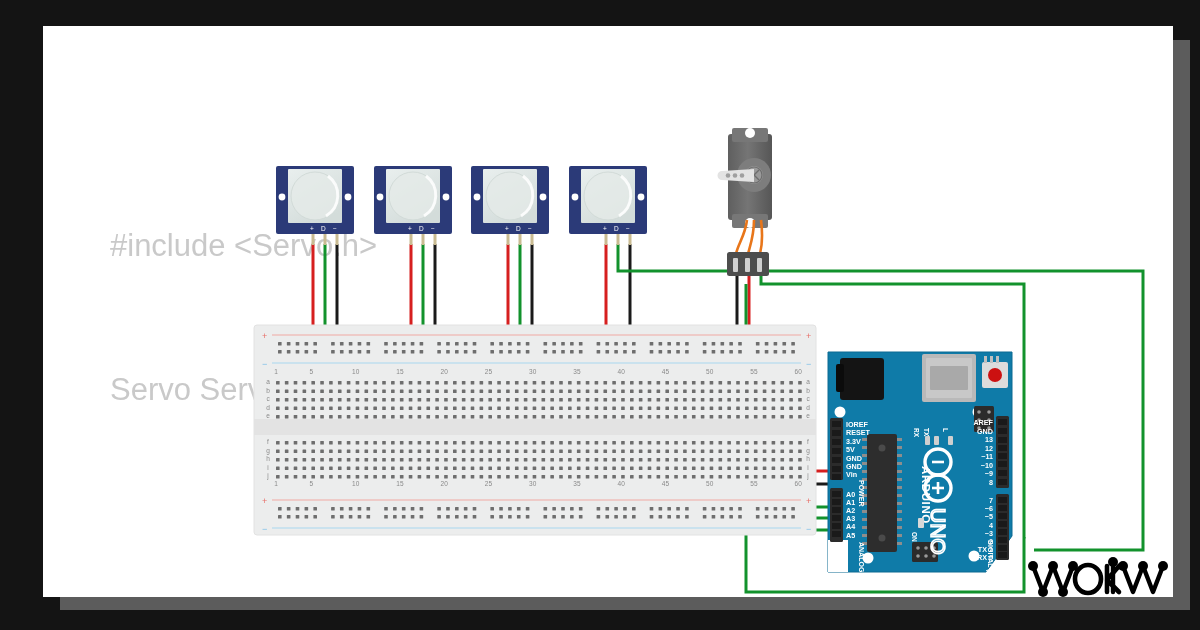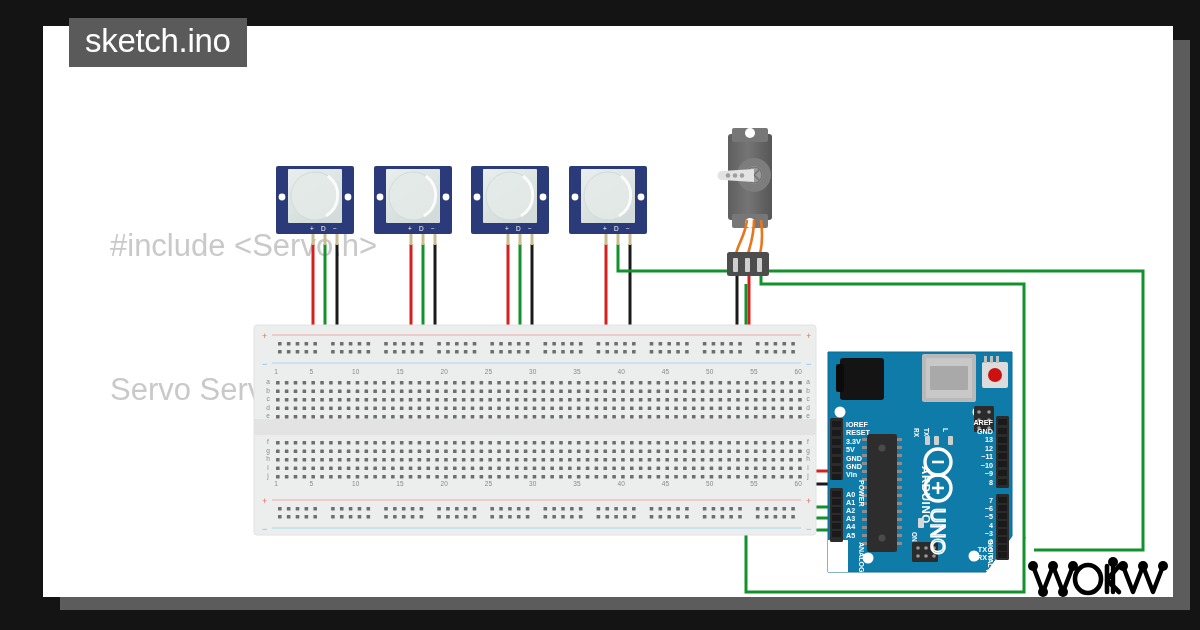--- a/index.html
+++ b/index.html
@@ -1331,15 +1331,14 @@
         <circle cx="116" cy="16" r="5" fill="#000000"></circle>
         <circle cx="136" cy="16" r="5" fill="#000000"></circle>
         <circle cx="86" cy="12" r="5" fill="#000000"></circle>
         <ellipse cx="61" cy="29" rx="13" ry="14" fill="none" stroke="#000000" stroke-width="4.6"></ellipse>
         <path d="M 80 16 L 80 42 M 80 30 L 92 16 M 80 30 L 92 42" stroke="#000000" stroke-width="4.6" fill="none" stroke-linecap="round"></path>
       </svg>
     </div>
 
   </div>
 
-  <div class="file-badge">sketch.ino</div>
 
 </div>
 
 </body></html>

